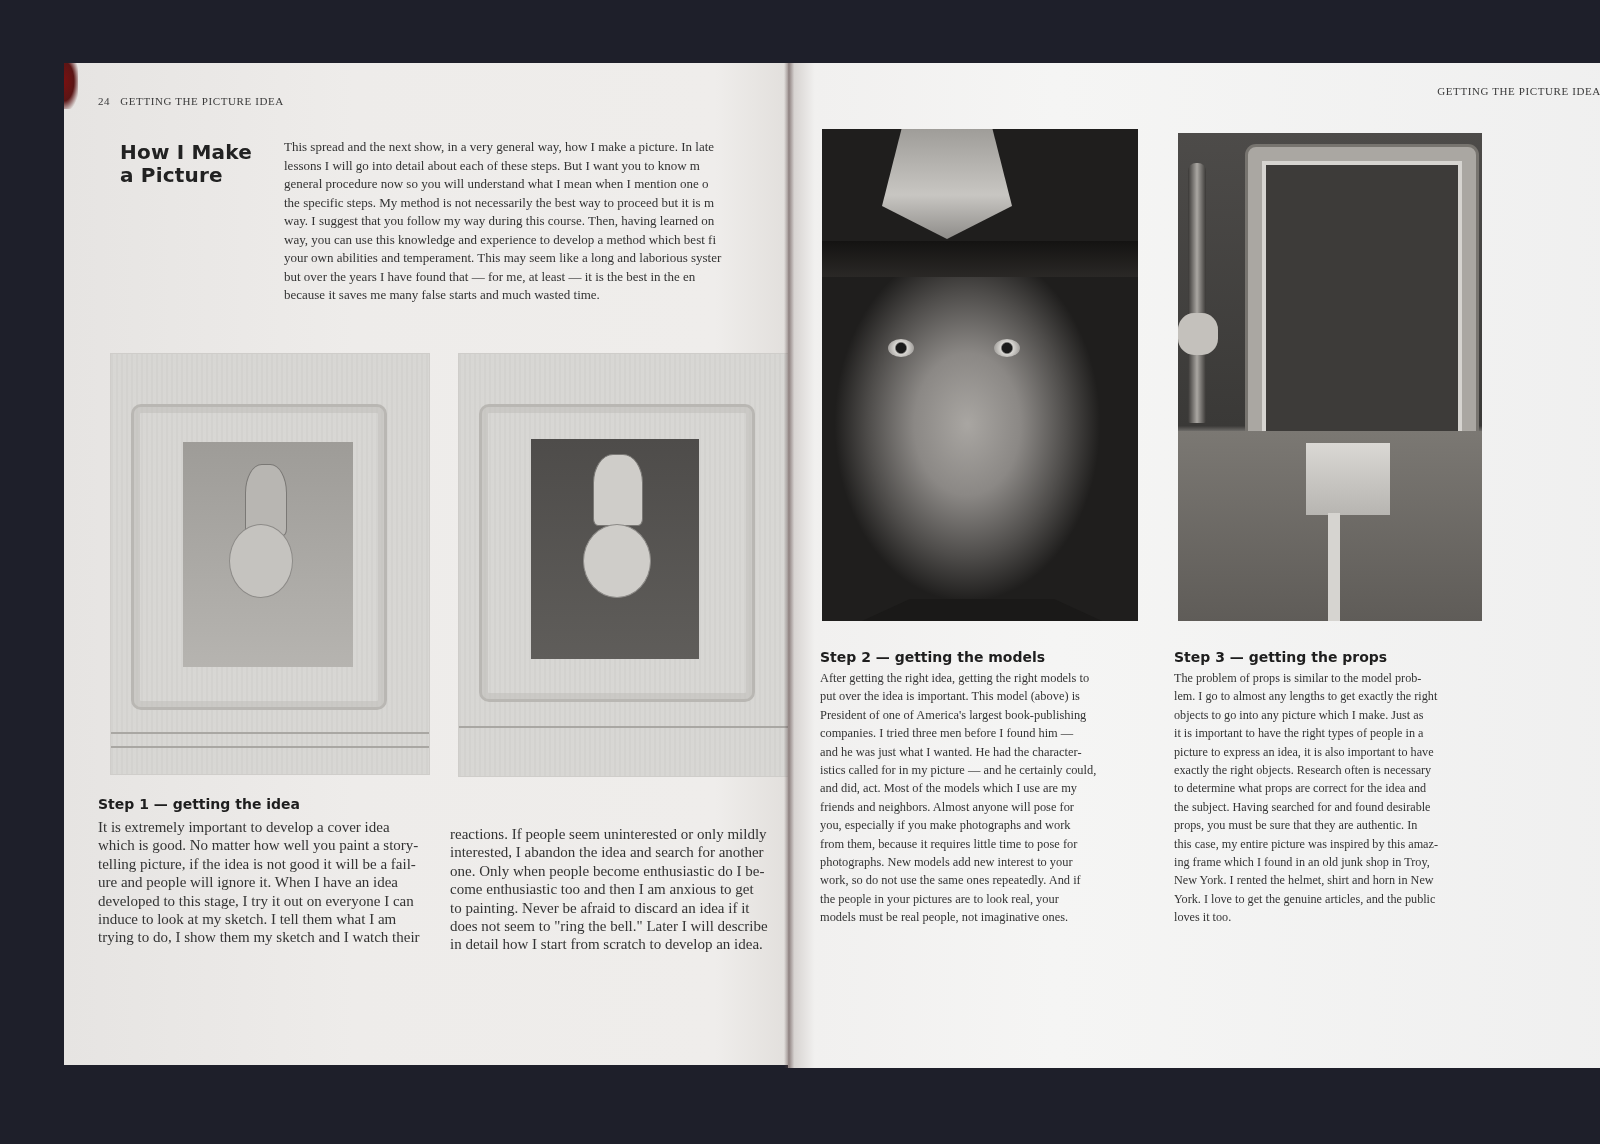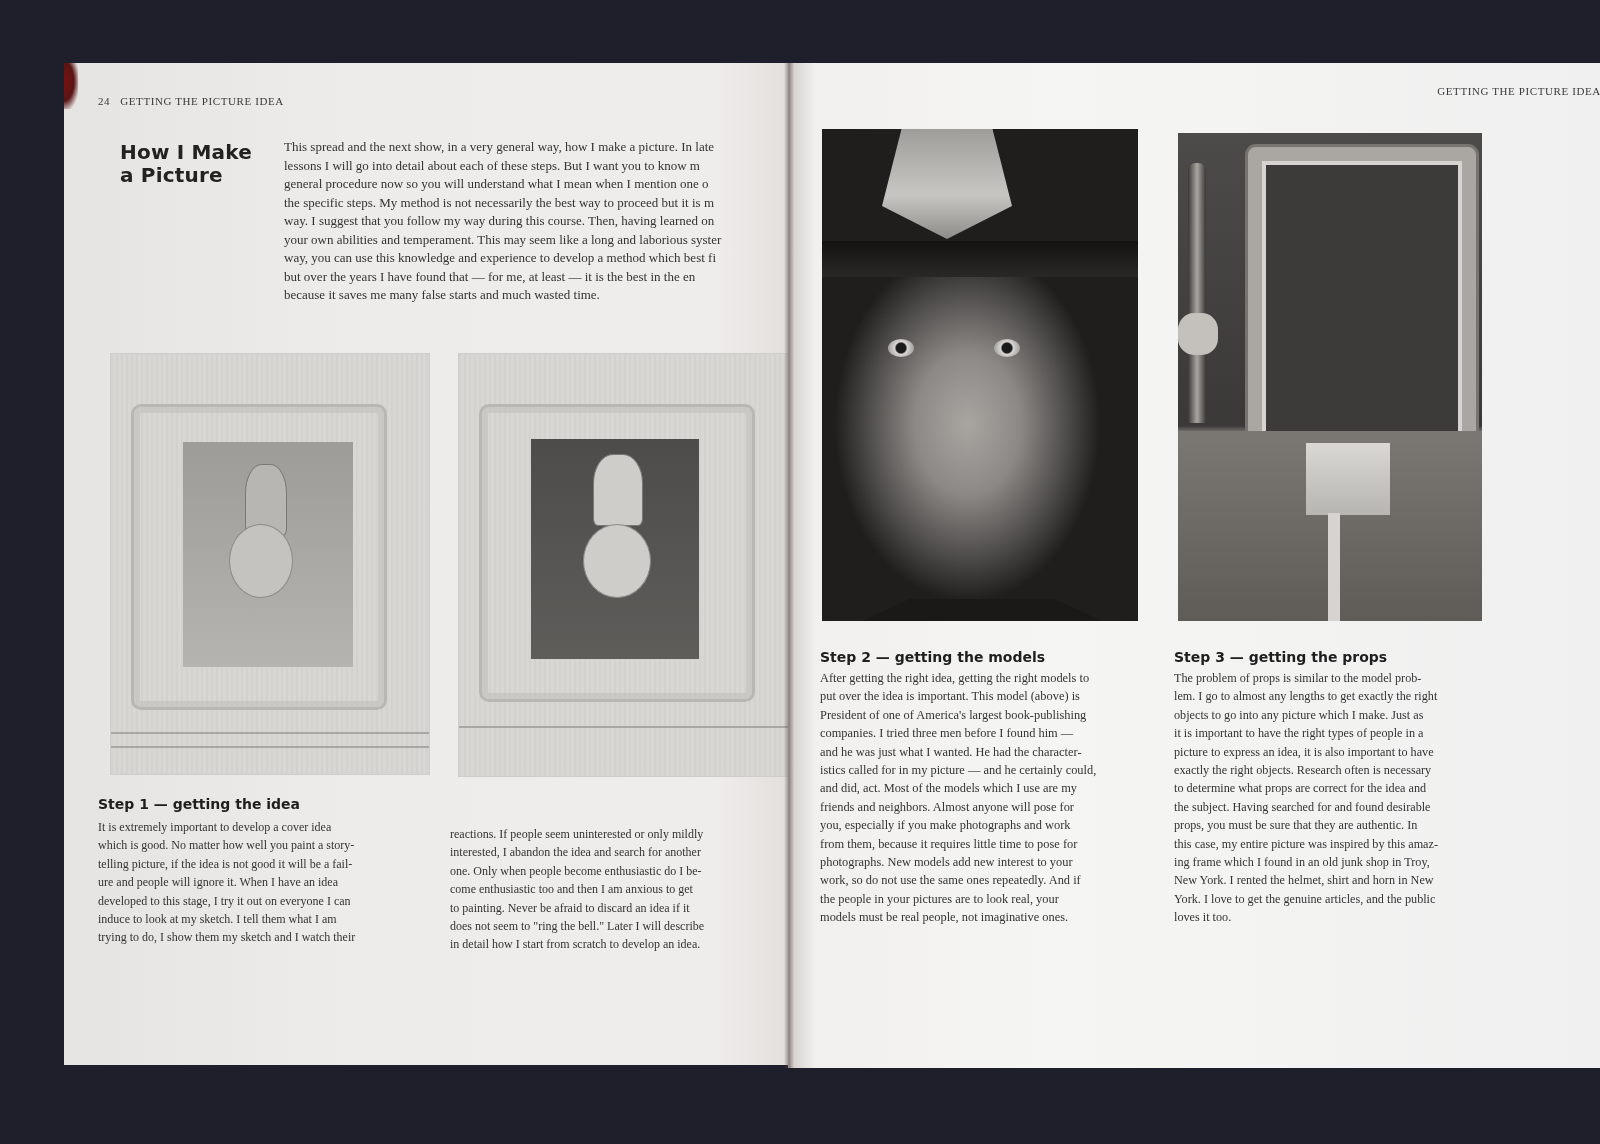--- a/index.html
+++ b/index.html
@@ -48,21 +48,21 @@
       font-size: 13px; line-height: 18.5px; color: #333;
       text-align: justify;
     }
     .intro p { margin: 0; white-space: nowrap; }
     .step-head {
       position: absolute;
       font-family: "DejaVu Sans", sans-serif; font-weight: bold;
       font-size: 14px; color: #1e1e1e;
     }
     .col-text {
-      position: absolute; font-size: 12px; line-height: 18.4px; color: #333;
+      position: absolute; font-size: 15px; line-height: 18.4px; color: #333;
     }
     .col-text p { margin: 0; white-space: nowrap; text-align: justify; }
     
     .sketch {
       position: absolute;
       background:
         repeating-linear-gradient(90deg, rgba(0,0,0,0.02) 0 2px, rgba(255,255,255,0.02) 2px 5px),
         #d7d6d3;
       border: 1px solid #cfcdca;
     }
@@ -140,22 +140,22 @@
     <div>How I Make</div>
     <div>a Picture</div>
   </div>
 
   <div class="intro">
     <p>This spread and the next show, in a very general way, how I make a picture. In late</p>
     <p>lessons I will go into detail about each of these steps. But I want you to know m</p>
     <p>general procedure now so you will understand what I mean when I mention one o</p>
     <p>the specific steps. My method is not necessarily the best way to proceed but it is m</p>
     <p>way. I suggest that you follow my way during this course. Then, having learned on</p>
+    <p>way, you can use this knowledge and experience to develop a method which best fi</p>
     <p>your own abilities and temperament. This may seem like a long and laborious syster</p>
-    <p>way, you can use this knowledge and experience to develop a method which best fi</p>
     <p>but over the years I have found that — for me, at least — it is the best in the en</p>
     <p>because it saves me many false starts and much wasted time.</p>
   </div>
 
   <div class="sketch" style="left:46px; top:290px; width:318px; height:420px;">
     <div class="frame" style="left:20px; top:50px; width:250px; height:300px;"></div>
     <div class="canvas" style="left:72px; top:88px; width:170px; height:225px; background:linear-gradient(180deg,#9e9c98,#b6b4b0);"></div>
     <div class="helmet" style="left:134px; top:110px; width:40px; height:70px;"></div>
     <div class="head" style="left:118px; top:170px; width:62px; height:72px;"></div>
     <div class="ledge" style="top:378px;"></div>

